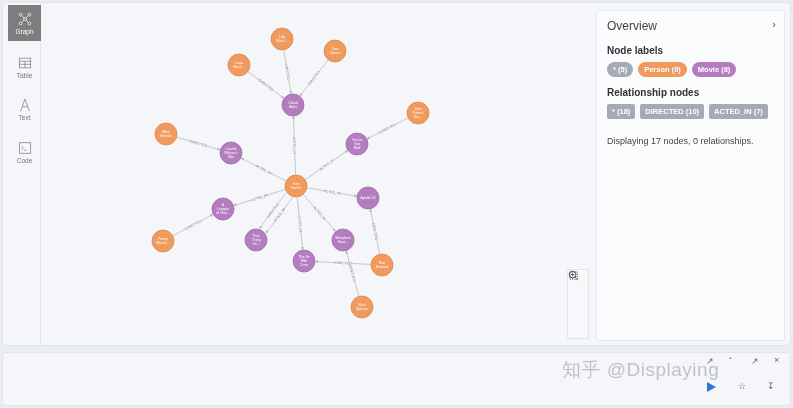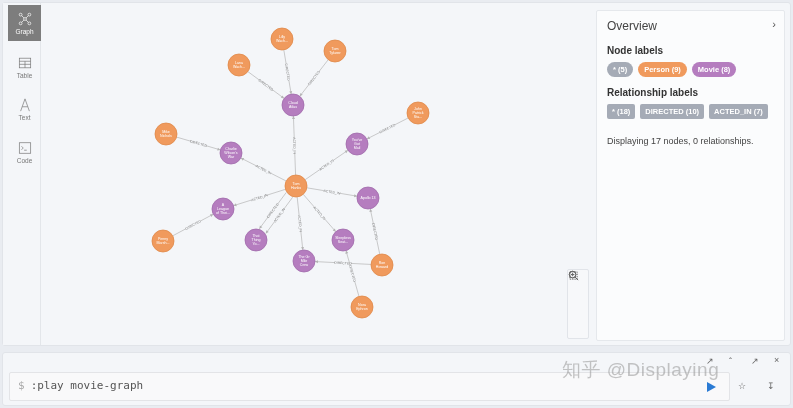--- a/index.html
+++ b/index.html
@@ -317,34 +317,31 @@
 
   <div class="overview">
     <div class="ov-title">Overview</div>
     <span class="ov-chevron">›</span>
     <div class="ov-h">Node labels</div>
     <div class="pills">
       <span class="pill" style="background:#a5abb6">* (5)</span>
       <span class="pill" style="background:#f09a5d">Person (9)</span>
       <span class="pill" style="background:#b57dbf">Movie (8)</span>
     </div>
-    <div class="ov-h">Relationship labels</div>
+    <div class="ov-h">Relationship nodes</div>
     <div class="pills" style="gap:5px;">
       <span class="tag">* (18)</span>
       <span class="tag">DIRECTED (10)</span>
       <span class="tag">ACTED_IN (7)</span>
     </div>
     <div class="ov-desc">Displaying 17 nodes, 0 relationships.</div>
   </div>
 </div>
 
 <div class="editor">
-  <div class="cmd">
-    <span class="dollar">$</span><span>:play movie-graph</span>
-  </div>
   <div class="run-btn"></div>
   <span class="ed-icon" style="left:703px;top:3px">↗</span>
   <span class="ed-icon" style="left:726px;top:3px">ˆ</span>
   <span class="ed-icon" style="left:748px;top:3px">↗</span>
   <span class="ed-icon" style="left:771px;top:2px">×</span>
   <span class="ed-icon" style="left:735px;top:28px">☆</span>
   <span class="ed-icon" style="left:764px;top:28px">↧</span>
 </div>
 
 <div class="watermark">知乎 @Displaying</div>

